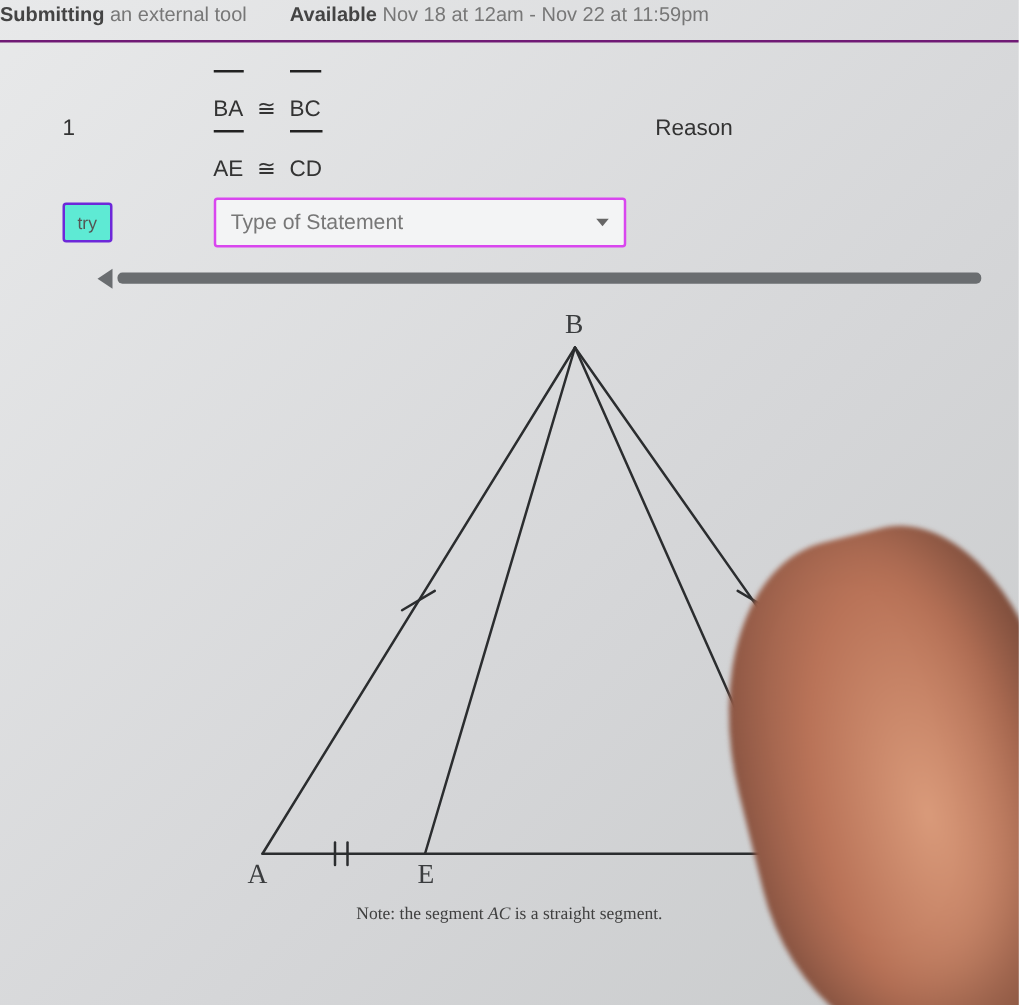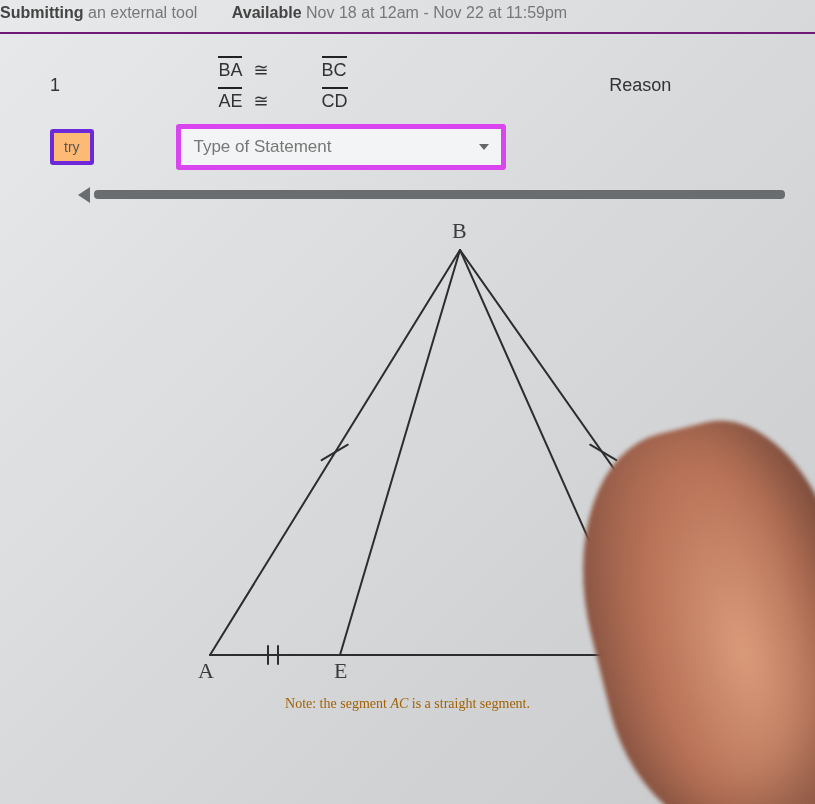--- a/index.html
+++ b/index.html
@@ -32,34 +32,34 @@
     color: #333;
     padding: 8px 10px 18px 10px;
   }
   table.proof-table td {
     vertical-align: middle;
     padding: 6px 10px;
     font-size: 18px;
     color: #333;
   }
   .step-num { font-size: 14px; color: #555; padding-left: 18px; }
-  .seg { display: inline-block; position: relative; padding-top: 2px; margin-left: 42px; }
+  .seg { display: inline-block; position: relative; padding-top: 19px; }
   .seg::before {
     content: ""; position: absolute; top: -2px; left: 0; right: 0;
     height: 2px; background: #222;
   }
   .cong { padding: 0 6px; }
   .try-btn {
-    border: 4px solid #6d28d9; background: #fdba74; color: #555;
+    border: 2px solid #6d28d9; background: #5eead4; color: #555;
     font-size: 14px; padding: 6px 10px; border-radius: 3px;
     cursor: pointer; margin-right: 8px;
   }
   .stmt-dd {
     display: inline-flex; align-items: center; justify-content: space-between;
-    width: 330px; border: 5px solid #d946ef; background: #f3f4f5;
+    width: 330px; border: 2px solid #d946ef; background: #f3f4f5;
     padding: 8px 12px; border-radius: 3px; color: #777; font-size: 17px;
     cursor: pointer;
   }
   .stmt-dd .caret {
     width: 0; height: 0; border-left: 5px solid transparent;
     border-right: 5px solid transparent; border-top: 6px solid #666;
   }
   .hr-bar {
     margin: 14px 0 0 0; height: 10px; position: relative;
   }
@@ -74,21 +74,21 @@
   }
   .figure {
     position: relative; width: 815px; height: 480px;
   }
   .figure svg { position: absolute; left: 0; top: 0; }
   .pt-label {
     position: absolute; font-family: Georgia, 'Times New Roman', serif;
     font-size: 22px; color: #3a3c3e;
   }
   .note {
-    text-align: center; font-size: 14px; color: #a16207;
+    text-align: center; font-size: 14px; color: #404040;
     margin-top: 6px; font-family: Georgia, serif;
   }
   .note .ac { font-style: italic; }
   
   .finger {
     position: absolute; right: -40px; bottom: -40px;
     width: 260px; height: 420px;
     background: radial-gradient(ellipse 60% 80% at 55% 55%, #d99a7a 0%, #b97358 55%, #8a5543 100%);
     border-radius: 140px 120px 160px 160px / 220px 200px 200px 200px;
     transform: rotate(-14deg);

